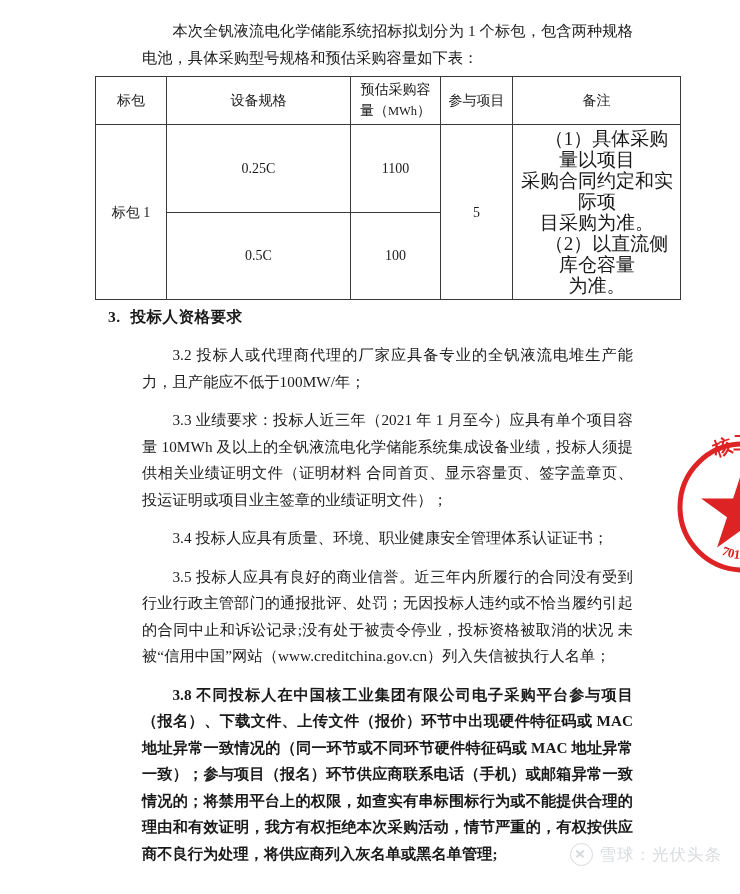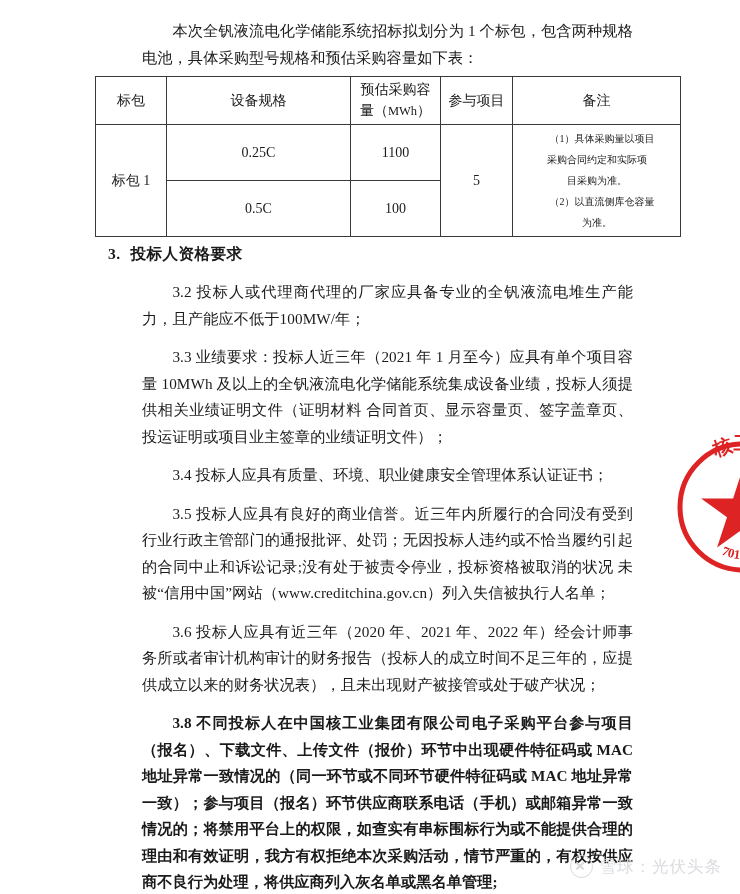--- a/index.html
+++ b/index.html
@@ -83,21 +83,21 @@
   .col-a { width: 64px; }
   .col-b { width: 177px; }
   .col-c { width: 83px; margin-top: 22px; }
   .col-d { width: 65px; }
   .col-e { width: 161px; }
 
   .cell-note {
     text-align: left;
     padding: 3px 4px 3px 5px !important;
     line-height: 21.5px;
-    font-size: 10px;
+    font-size: 19px;
   }
   .note-line { display: block; }
   .note-line.hang { text-indent: 1em; }
 
   .cell-spec { height: 41px; }
   .small-unit { font-size: 12.5px; }
 
   
   .seal {
     position: absolute;
@@ -106,21 +106,21 @@
     width: 150px;
     height: 150px;
     z-index: 1;
     pointer-events: none;
   }
 
   
   .watermark {
     position: absolute;
     right: 18px;
-    bottom: 16px;
+    bottom: 28px;
     display: flex;
     align-items: center;
     gap: 7px;
     z-index: 3;
     opacity: 1;
   }
   .wm-logo {
     width: 21px;
     height: 21px;
     border: 1.6px solid #d7d9dc;
@@ -209,21 +209,20 @@
     </div>
 
     <h2 class="h-sec">
       <span class="num">3.</span><span>投标人资格要求</span>
     </h2>
 
     <p class="para indent">3.2 投标人或代理商代理的厂家应具备专业的全钒液流电堆生产能力，且产能应不低于100MW/年；</p>
     <p class="para indent">3.3 业绩要求：投标人近三年（2021 年 1 月至今）应具有单个项目容量 10MWh 及以上的全钒液流电化学储能系统集成设备业绩，投标人须提供相关业绩证明文件（证明材料 合同首页、显示容量页、签字盖章页、投运证明或项目业主签章的业绩证明文件）；</p>
     <p class="para indent">3.4 投标人应具有质量、环境、职业健康安全管理体系认证证书；</p>
     <p class="para indent">3.5 投标人应具有良好的商业信誉。近三年内所履行的合同没有受到行业行政主管部门的通报批评、处罚；无因投标人违约或不恰当履约引起的合同中止和诉讼记录;没有处于被责令停业，投标资格被取消的状况 未被“信用中国”网站（www.creditchina.gov.cn）列入失信被执行人名单；</p>
-    <p class="para indent">3.6 投标人应具有近三年（2020 年、2021 年、2022 年）经会计师事务所或者审计机构审计的财务报告（投标人的成立时间不足三年的，应提供成立以来的财务状况表），且未出现财产被接管或处于破产状况；</p>
     <p class="para indent bold">3.8 不同投标人在中国核工业集团有限公司电子采购平台参与项目（报名）、下载文件、上传文件（报价）环节中出现硬件特征码或 MAC 地址异常一致情况的（同一环节或不同环节硬件特征码或 MAC 地址异常一致）；参与项目（报名）环节供应商联系电话（手机）或邮箱异常一致情况的；将禁用平台上的权限，如查实有串标围标行为或不能提供合理的理由和有效证明，我方有权拒绝本次采购活动，情节严重的，有权按供应商不良行为处理，将供应商列入灰名单或黑名单管理;</p>
 
   </div>
 
   <div class="watermark">
     <span class="wm-logo"></span>
     <span class="wm-text">雪球：光伏头条</span>
   </div>
 
 </div>

